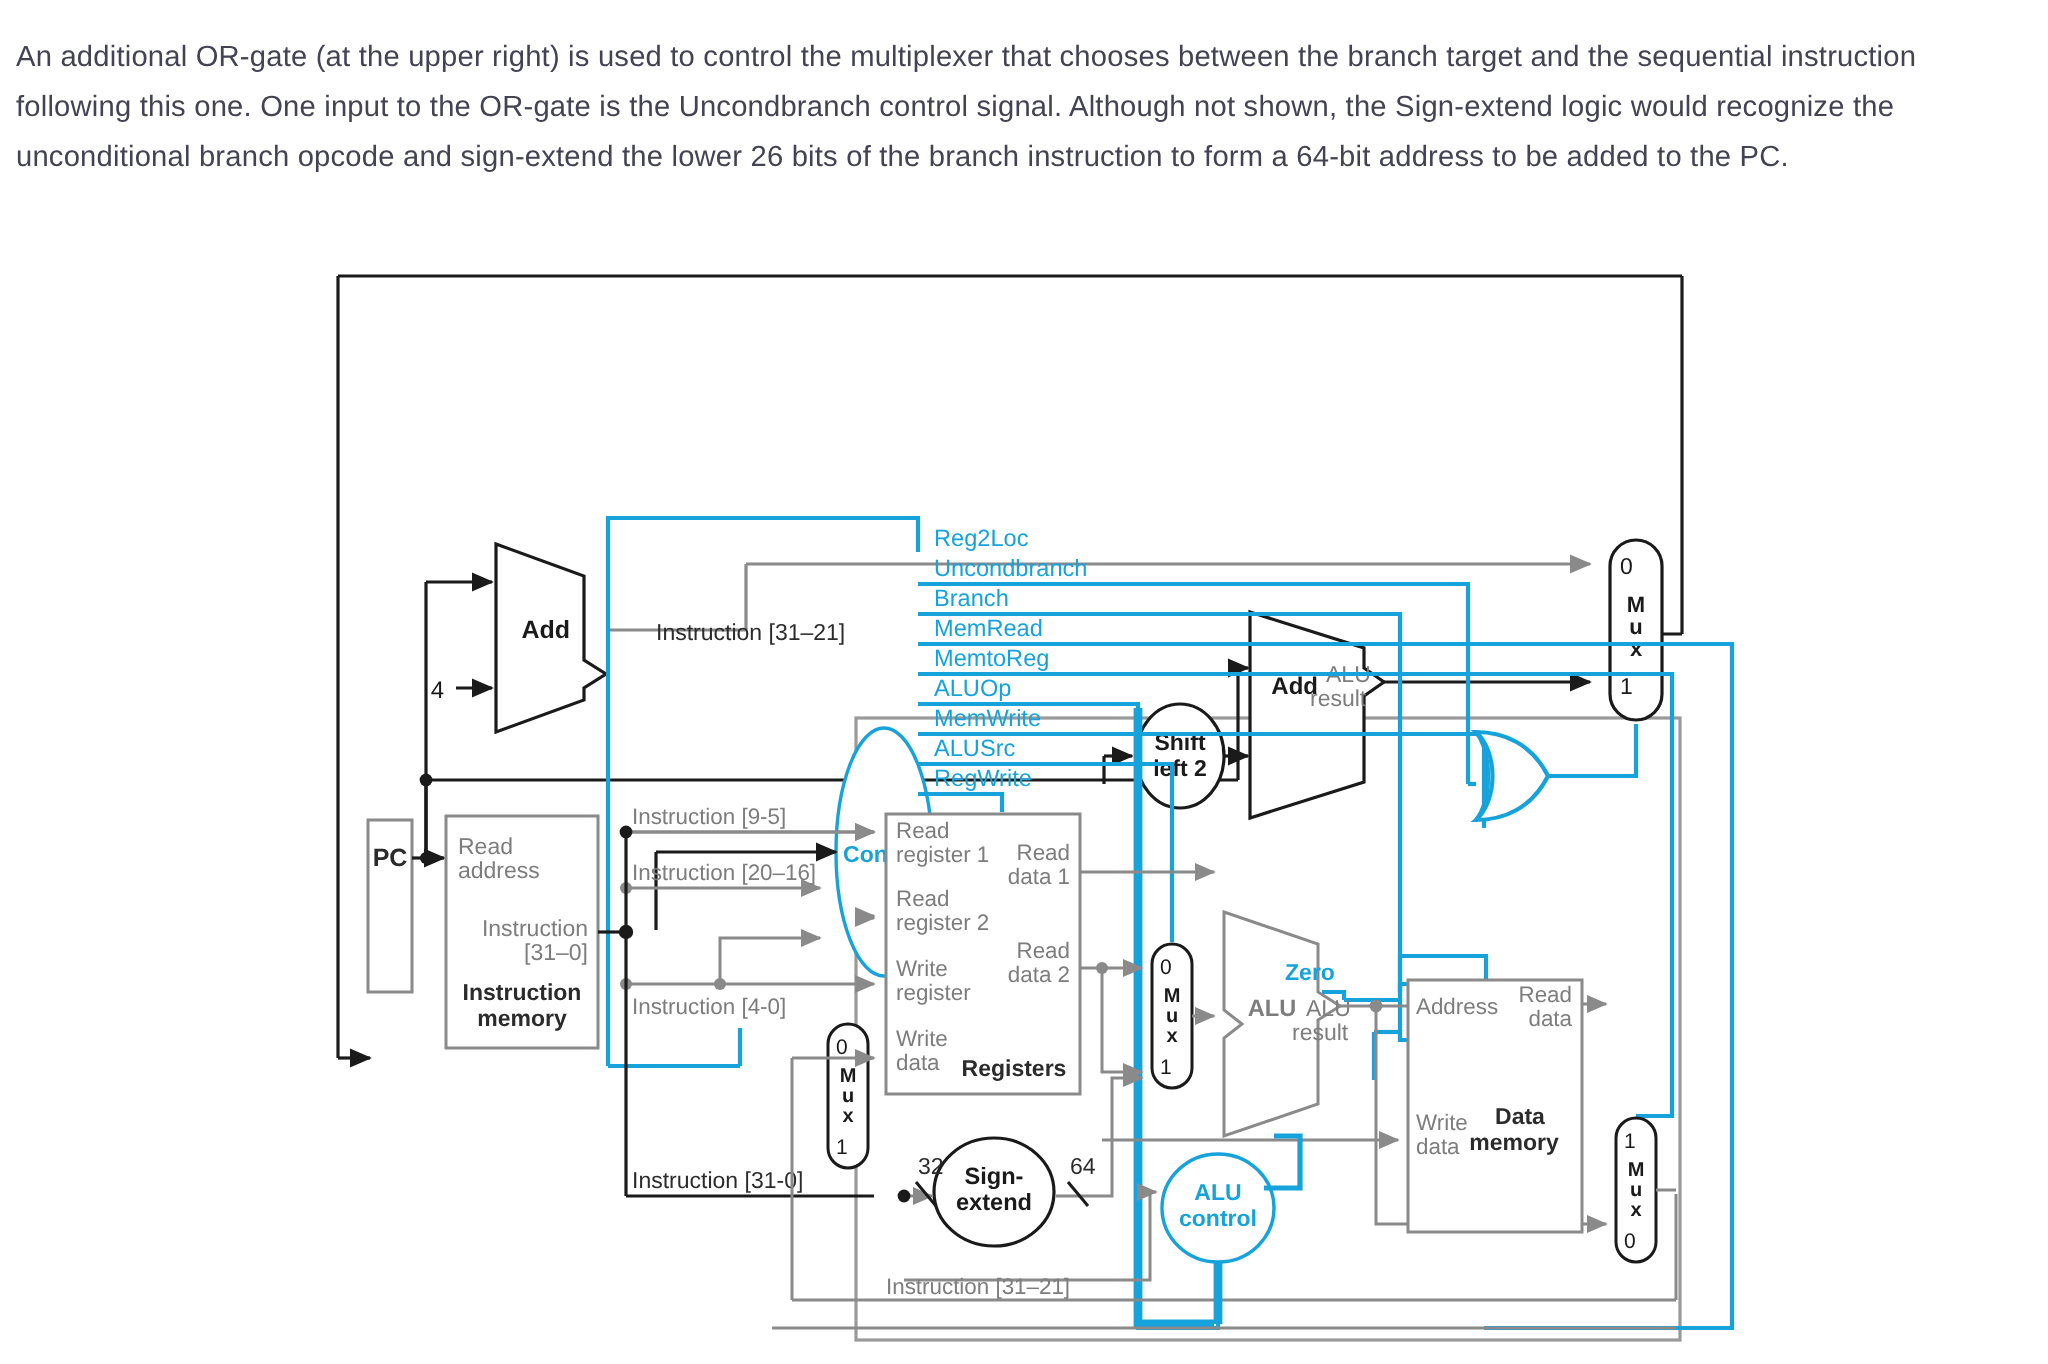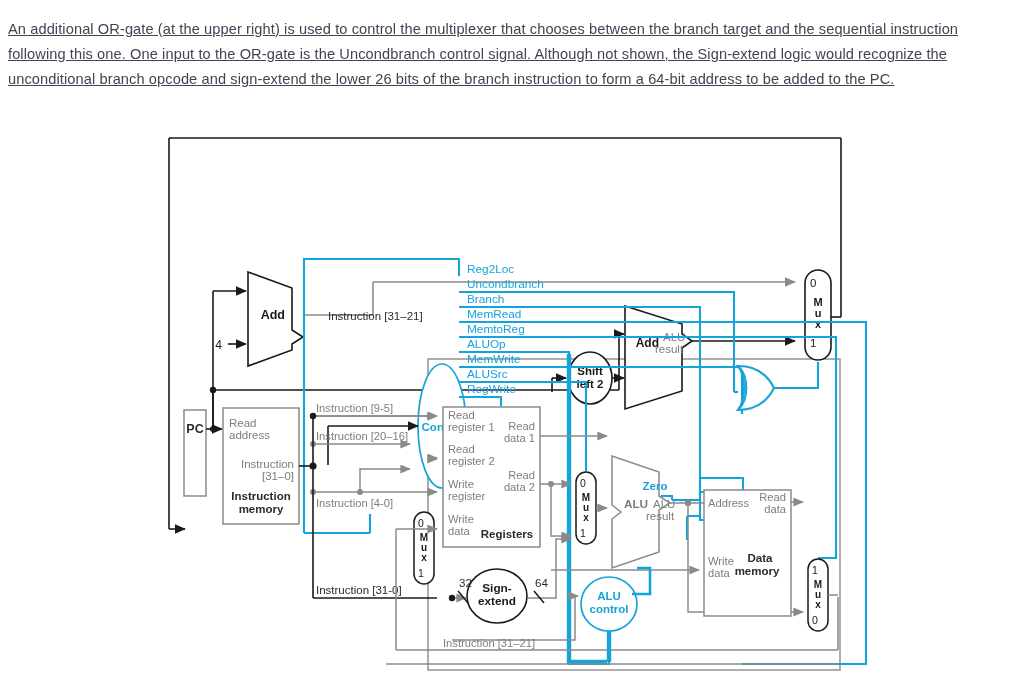--- a/index.html
+++ b/index.html
@@ -8,21 +8,20 @@
     font-family:"Liberation Sans","DejaVu Sans",sans-serif;
     color:#3b3b4f;
   }
   #page{position:relative;width:1024px;height:682px;}
 
   
   #caption{
     position:absolute;left:8px;top:2px;width:1008px;
     font-size:14.6px;line-height:25px;color:#434354;
     letter-spacing:0.1px;
-    text-decoration:underline;
   }
 
   
   #diagram{position:absolute;left:0;top:104px;width:1024px;height:578px;}
 
   .lbl{font-family:"Liberation Sans","DejaVu Sans",sans-serif;}
 </style>
 </head>
 <body>
 

